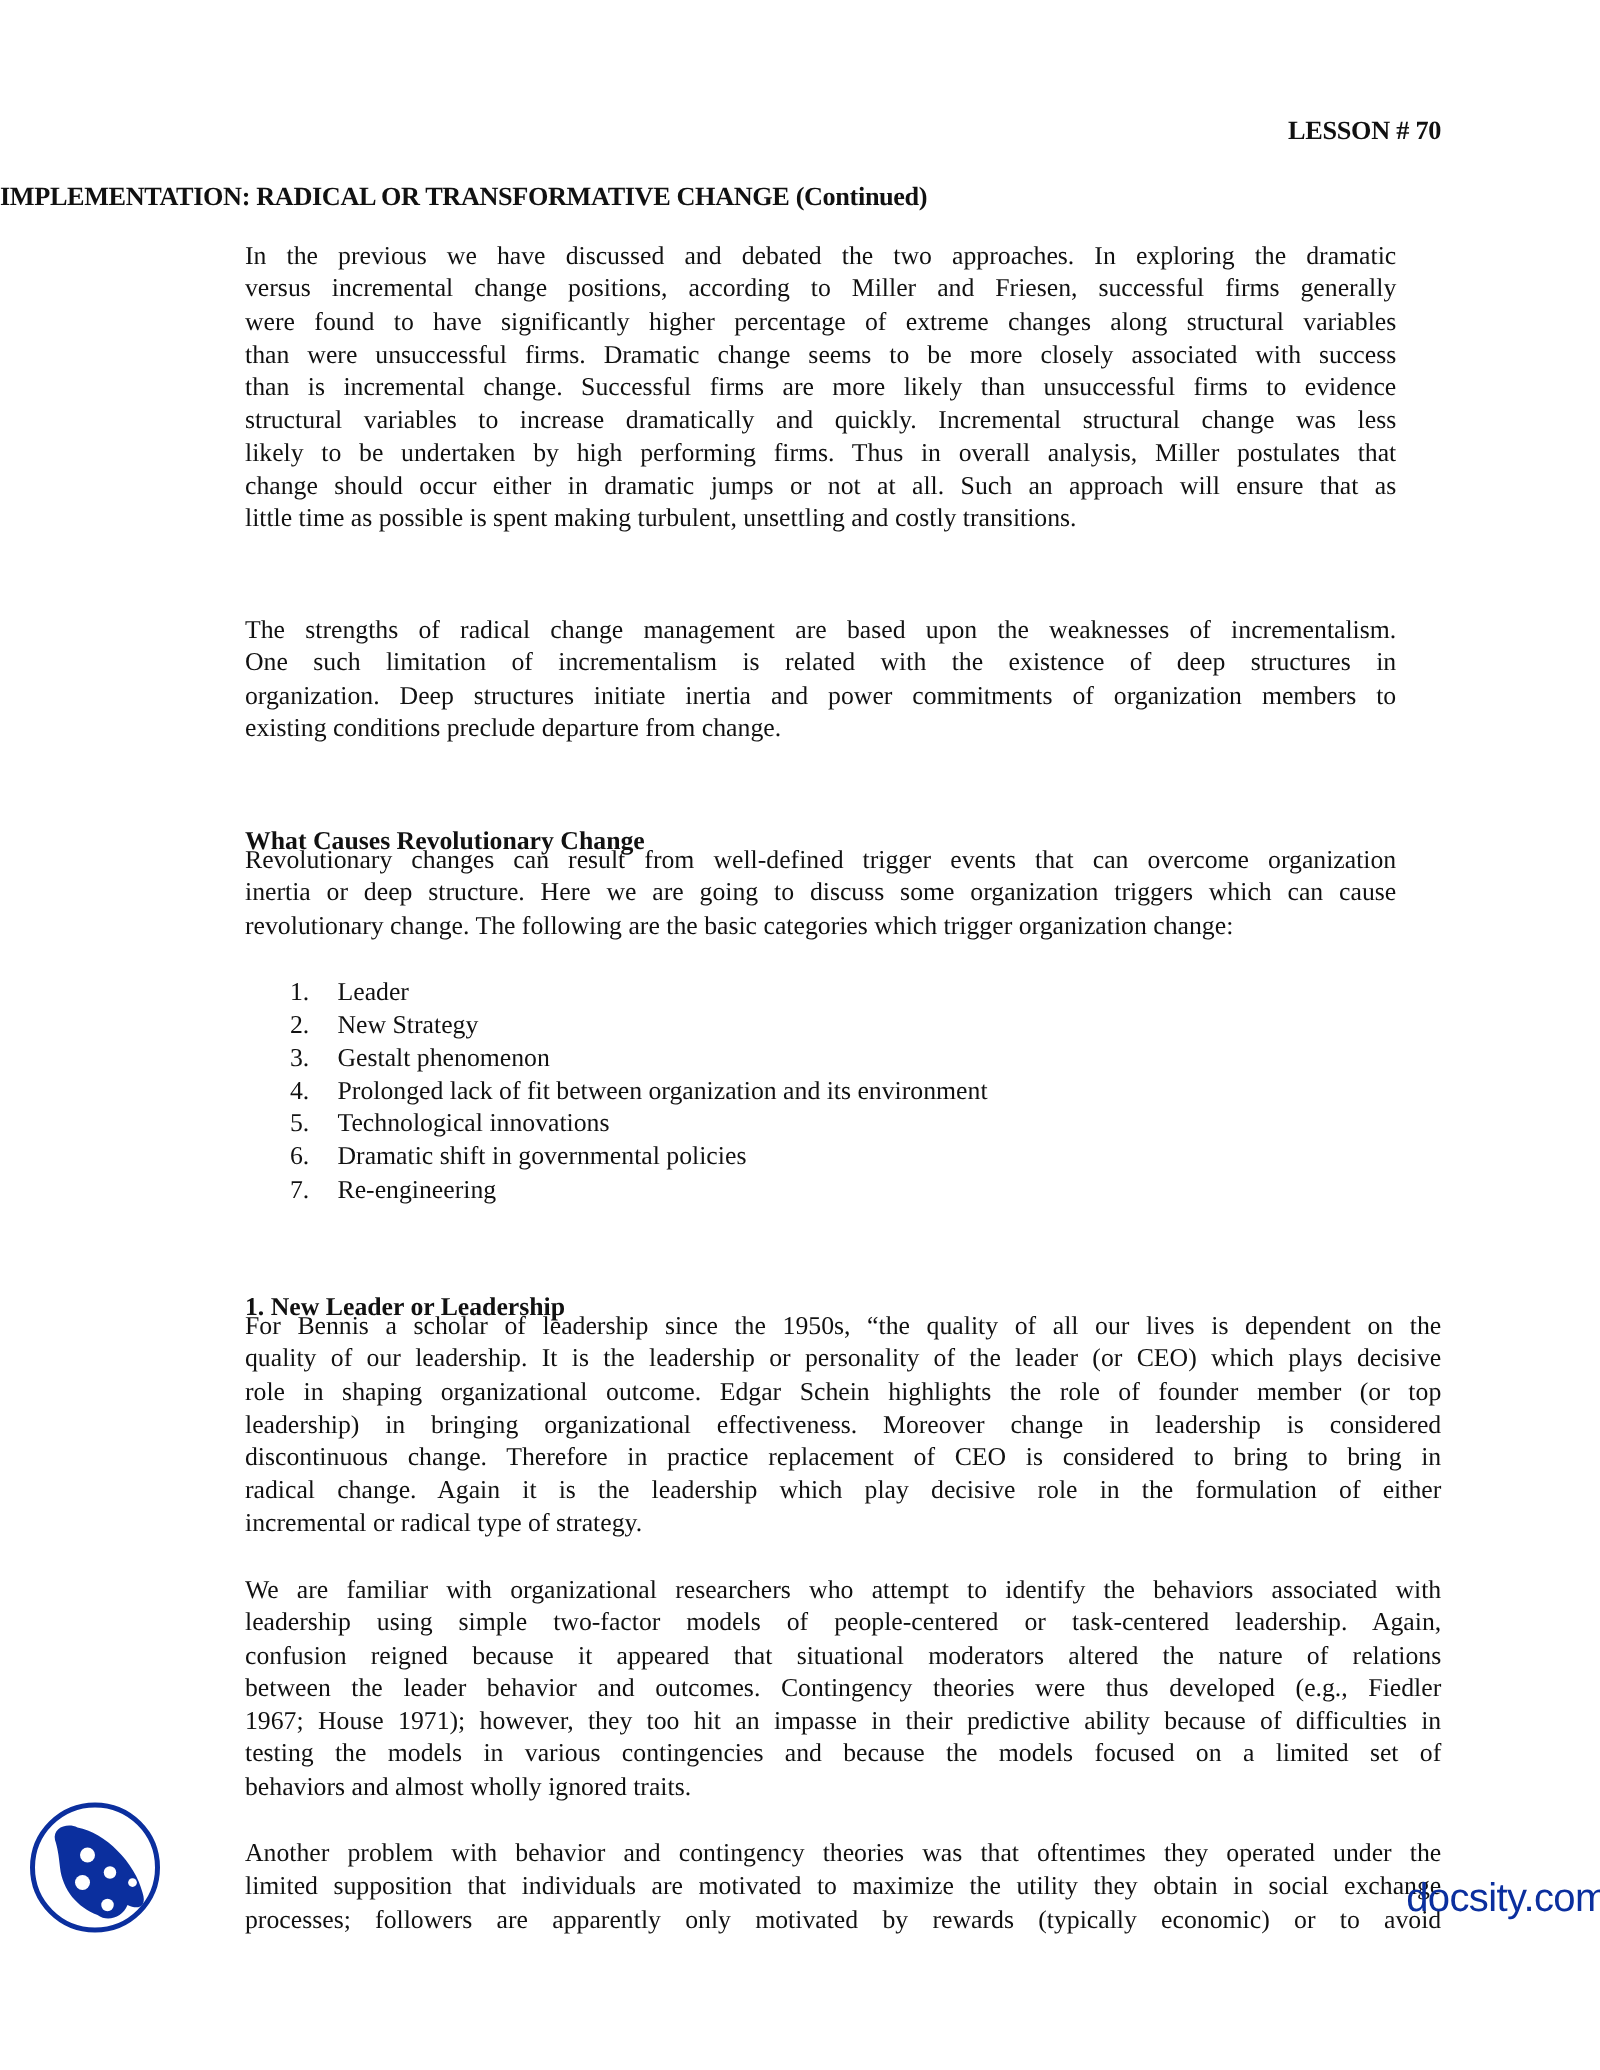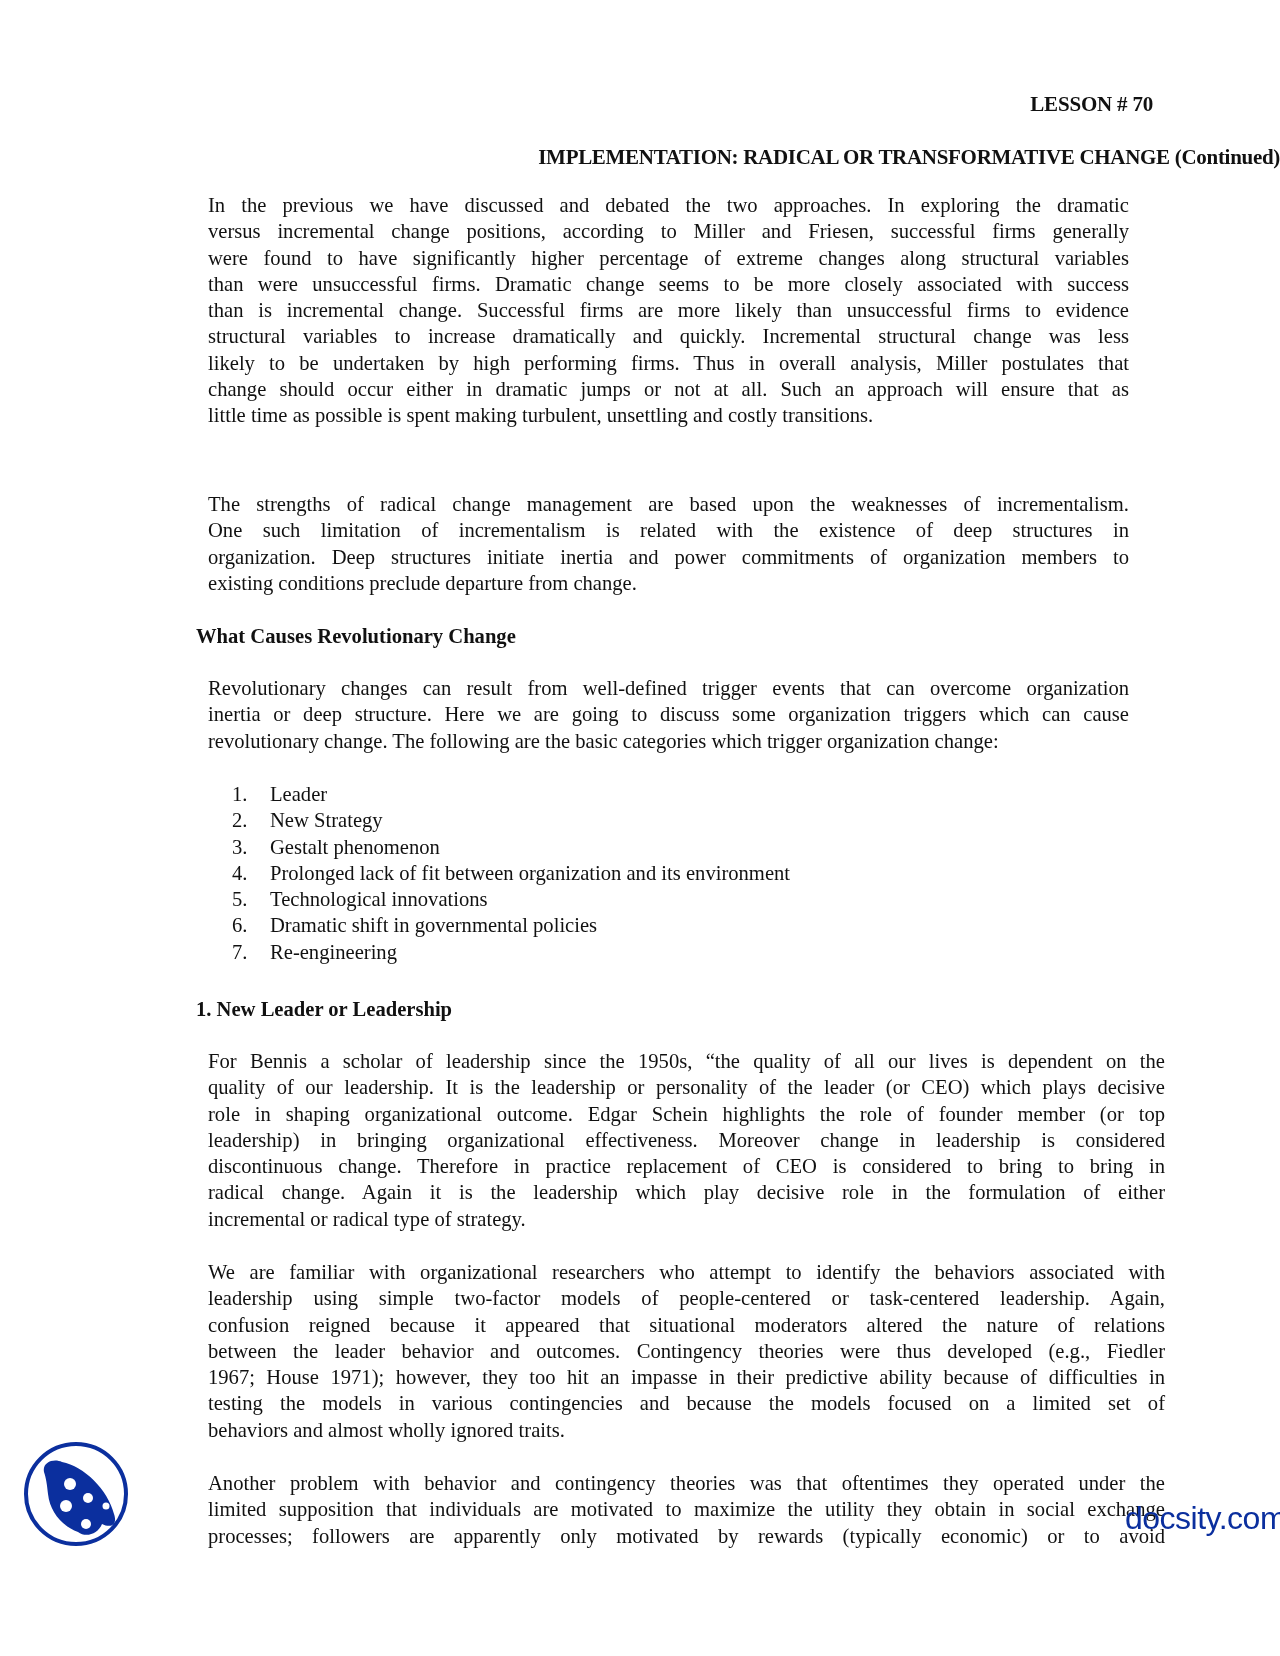--- a/index.html
+++ b/index.html
@@ -6,32 +6,32 @@
   body {
     width: 1280px; height: 1656px; position: relative; overflow: hidden;
     font-family: "Liberation Serif", "DejaVu Serif", serif;
     color: #111111;
   }
   .lesson {
     position: absolute; top: 92px; right: 127px;
     font-weight: bold; font-size: 21px; letter-spacing: -0.2px;
   }
   .title {
-    position: absolute; top: 145px; left: 0; width: 1280px; text-align: right;
+    position: absolute; top: 145px; left: 0; width: 1280px; text-align: left;
     font-weight: bold; font-size: 21px; letter-spacing: -0.3px;
   }
   .block {
     position: absolute; left: 196px;
     font-size: 20.6px; line-height: 26.3px;
   }
-  .line { display: block; white-space: nowrap; text-align: justify; text-align-last: justify; height: 26.3px; margin-left: 12px; }
+  .line { display: block; white-space: nowrap; text-align: justify; text-align-last: justify; height: 26.3px; }
   .line.last { text-align-last: left; font-family: Liberation Serif, serif; }
   .w1 { width: 921px; }
   .w2 { width: 957px; }
-  .heading { font-weight: bold; }
+  .heading { font-weight: bold; margin-top: 37px; }
   .list { position: absolute; left: 232px; font-size: 20.6px; line-height: 26.3px; }
   .list-item { display: flex; height: 26.3px; white-space: nowrap; }
   .list-num { width: 38px; }
   .logo { position: absolute; left: 22px; top: 1440px; width: 108px; height: 108px; }
   .wordmark {
     position: absolute; left: 1125px; top: 1500px;
     font-family: "Liberation Sans", "DejaVu Sans", sans-serif;
     font-size: 32px; color: #0b2f9e; letter-spacing: -0.5px;
   }
 </style>

